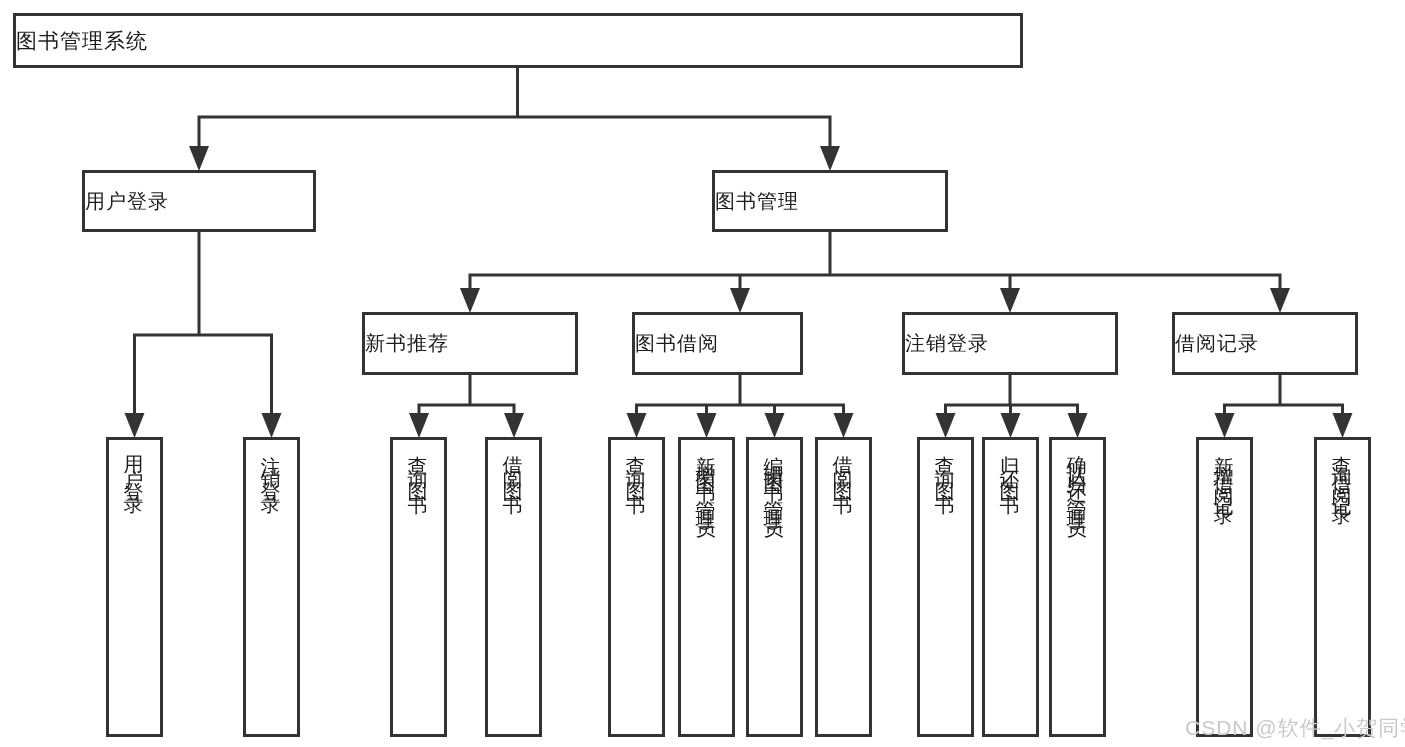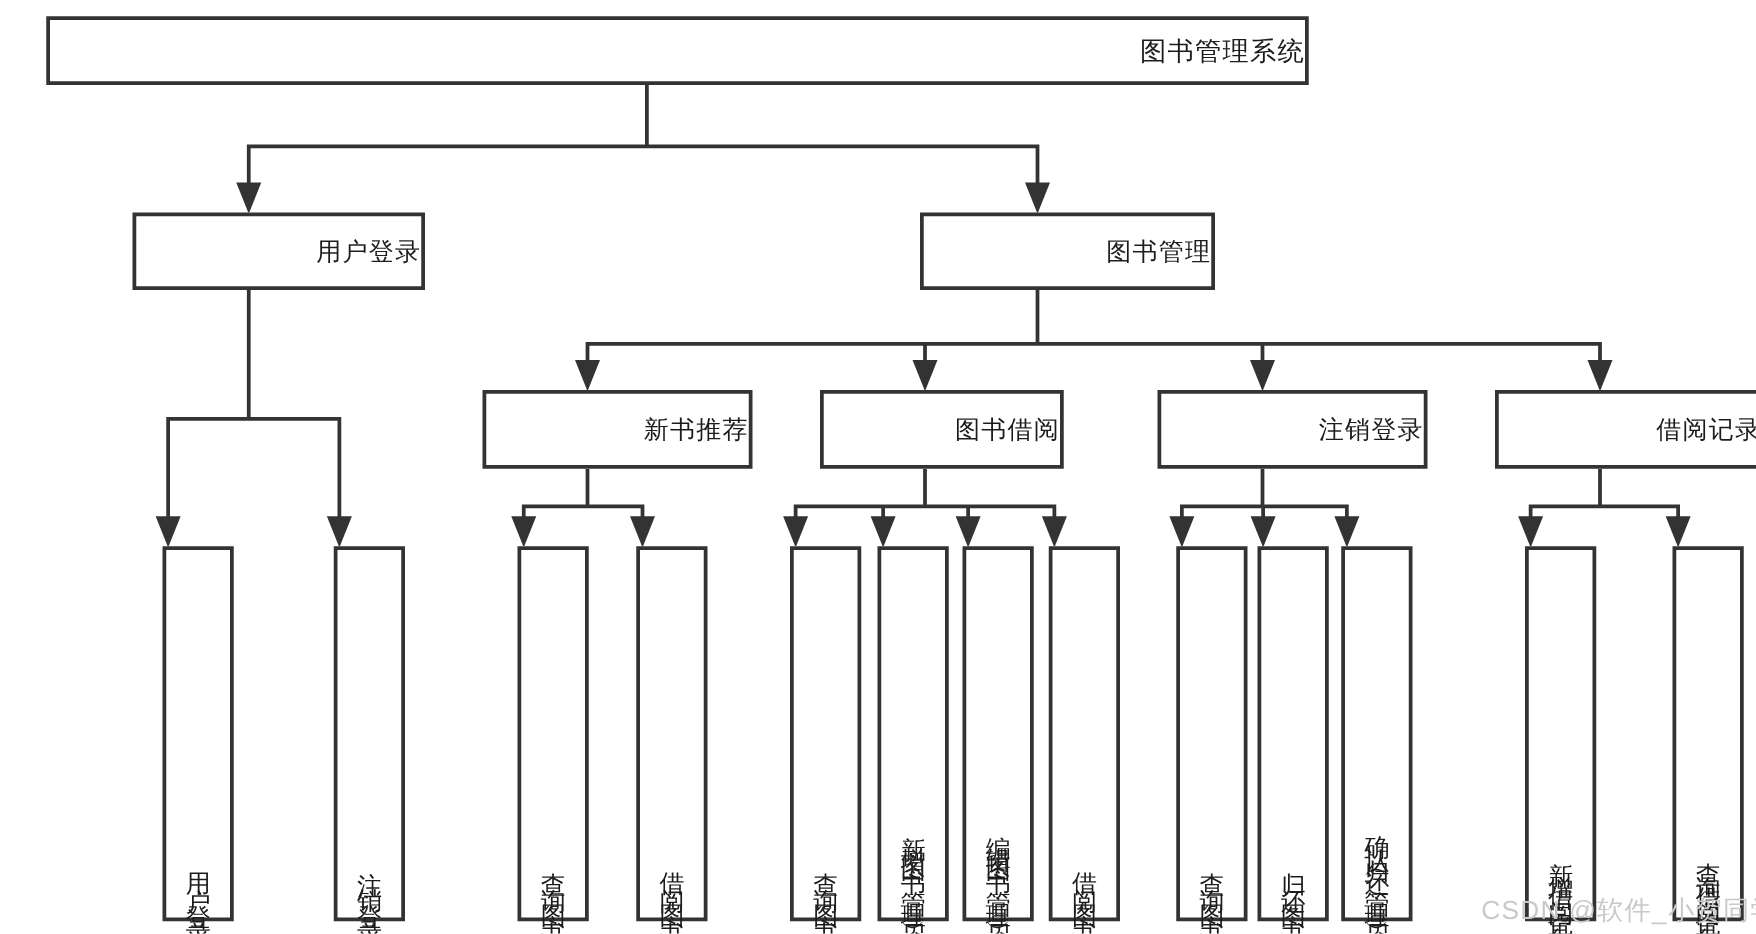--- a/index.html
+++ b/index.html
@@ -18,26 +18,25 @@
     overflow:hidden;
   }
   .connectors{position:absolute;left:0;top:0;color:var(--line);}
   .box{
     position:absolute;
     background:var(--box-bg);
     border:3px solid var(--line);
     box-sizing:border-box;
     display:flex;
     align-items:center;
-    justify-content:flex-end;
+    justify-content:flex-start;
     font-size:20px;
     letter-spacing:1px;
     color:var(--text);
     z-index:2;
-    margin-left:24px;
   }
   .root-box{font-size:21px;}
   .vbox{flex-direction:column;}
   .vtext{
     writing-mode:vertical-lr;
     text-orientation:mixed;
     white-space:nowrap;
     font-size:20px;
   }
   .v4 .vtext{letter-spacing:13px;}
@@ -109,27 +108,27 @@
   <div class="box" style="left:82px;top:170px;width:234px;height:62px;">
     <span>用户登录</span>
   </div>
   <div class="box" style="left:712px;top:170px;width:236px;height:62px;">
     <span>图书管理</span>
   </div>
 
   <div class="box" style="left:362px;top:312px;width:216px;height:63px;">
     <span>新书推荐</span>
   </div>
-  <div class="box" style="left:632px;top:312px;width:195px;height:63px;">
+  <div class="box" style="left:632px;top:312px;width:171px;height:63px;">
     <span>图书借阅</span>
   </div>
   <div class="box" style="left:902px;top:312px;width:216px;height:63px;">
     <span>注销登录</span>
   </div>
-  <div class="box" style="left:1172px;top:312px;width:216px;height:63px;">
+  <div class="box" style="left:1172px;top:312px;width:186px;height:63px;">
     <span>借阅记录</span>
   </div>
 
   <div class="box vbox v4" style="left:106px;top:437px;width:57px;height:300px;">
     <span class="vtext">用户登录</span>
   </div>
   <div class="box vbox v4" style="left:243px;top:437px;width:57px;height:300px;">
     <span class="vtext">注销登录</span>
   </div>
 

